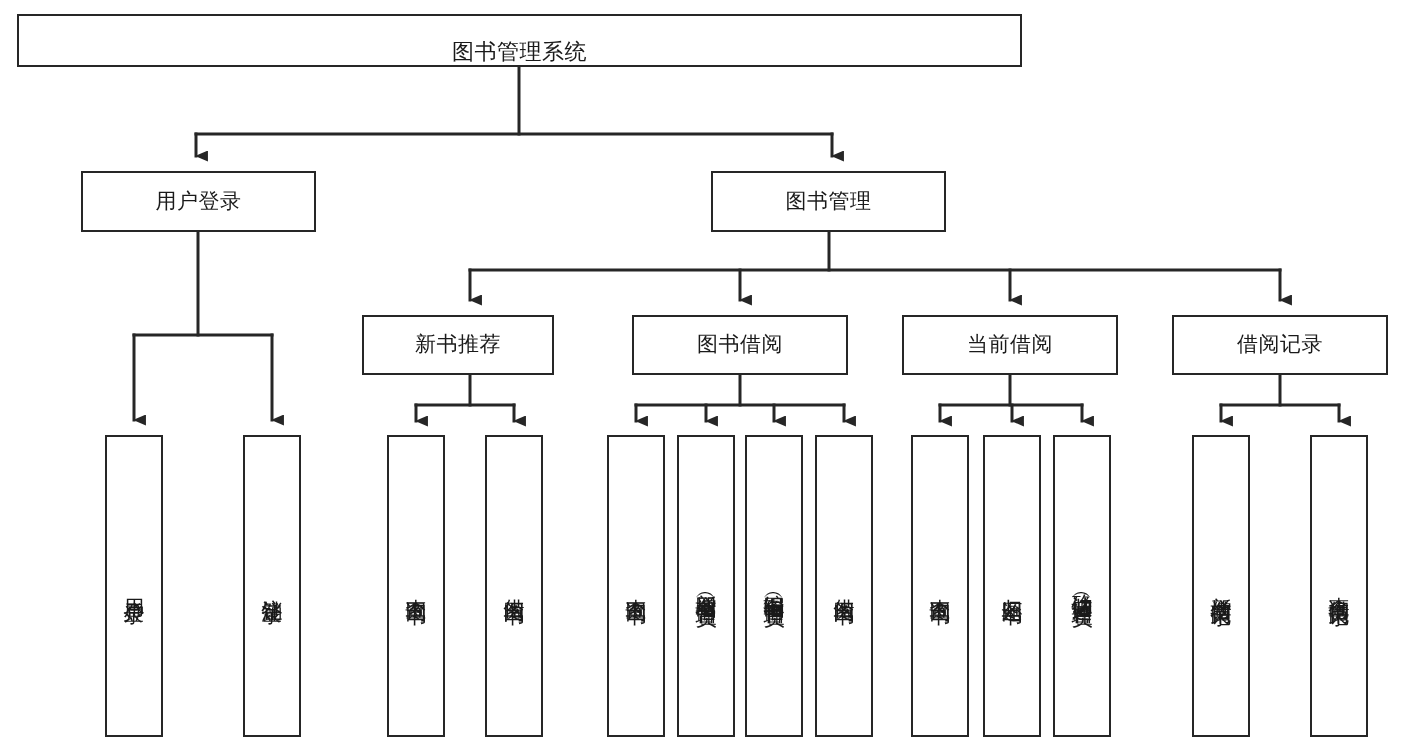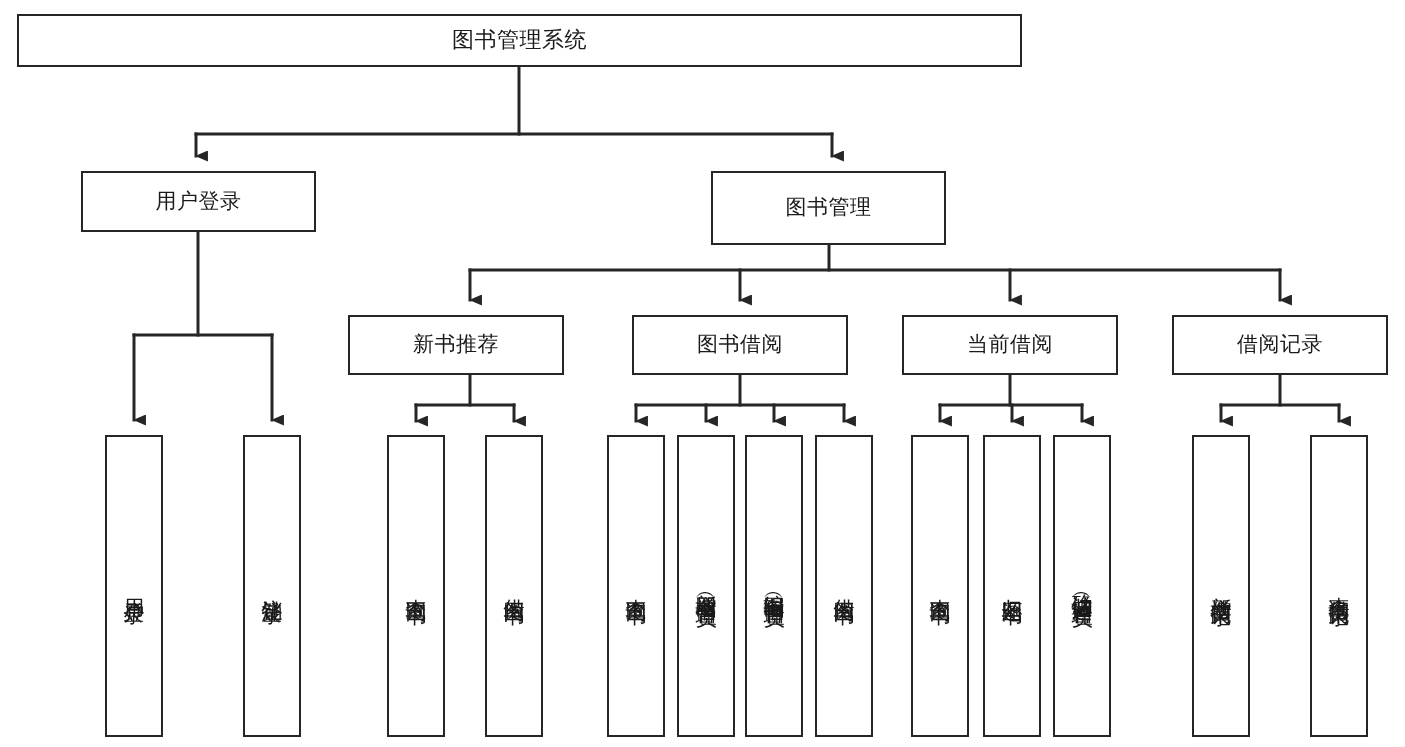--- a/index.html
+++ b/index.html
@@ -118,32 +118,32 @@
       <path d="M 1012 405 L 1012 421" marker-end="url(#arrow)"></path>
       <path d="M 1082 405 L 1082 421" marker-end="url(#arrow)"></path>
 
       <path d="M 1280 375 L 1280 405"></path>
       <path d="M 1221 405 L 1339 405"></path>
       <path d="M 1221 405 L 1221 421" marker-end="url(#arrow)"></path>
       <path d="M 1339 405 L 1339 421" marker-end="url(#arrow)"></path>
     </g>
   </svg>
 
-  <div class="node horizontal root" style="left:17px; top:14px; width:1005px; height:53px;">
+  <div class="node horizontal root" style="left:17px; top:14px; width:1005px; height:53px;align-items:flex-end;">
     <span class="node-label">图书管理系统</span>
   </div>
 
   <div class="node horizontal" style="left:81px; top:171px; width:235px; height:61px;">
     <span class="node-label">用户登录</span>
   </div>
-  <div class="node horizontal" style="left:711px; top:171px; width:235px; height:74px;">
+  <div class="node horizontal" style="left:711px; top:171px; width:235px; height:61px;">
     <span class="node-label">图书管理</span>
   </div>
 
-  <div class="node horizontal" style="left:348px; top:315px; width:216px; height:60px;text-align:right;">
+  <div class="node horizontal" style="left:362px; top:315px; width:192px; height:60px;text-align:right;">
     <span class="node-label">新书推荐</span>
   </div>
   <div class="node horizontal" style="left:632px; top:315px; width:216px; height:60px;">
     <span class="node-label">图书借阅</span>
   </div>
   <div class="node horizontal" style="left:902px; top:315px; width:216px; height:60px;justify-content:center;">
     <span class="node-label">当前借阅</span>
   </div>
   <div class="node horizontal" style="left:1172px; top:315px; width:216px; height:60px;">
     <span class="node-label">借阅记录</span>

